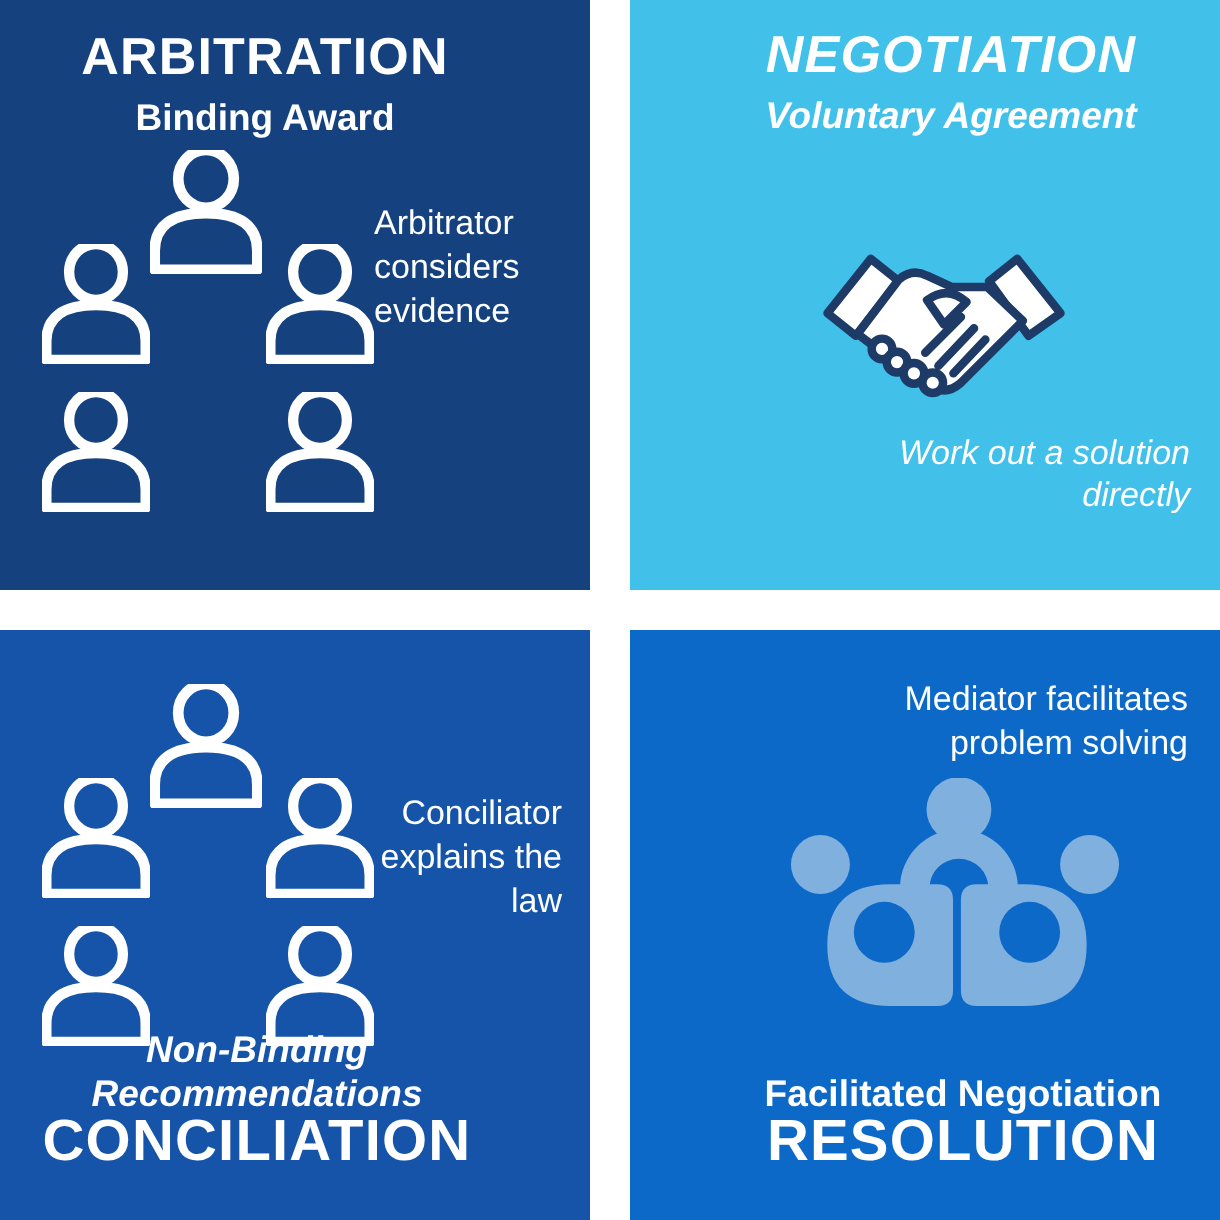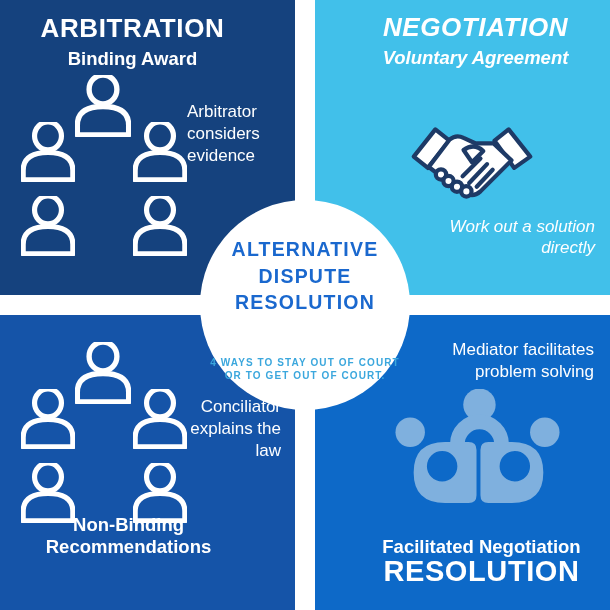--- a/index.html
+++ b/index.html
@@ -22,21 +22,21 @@
     text-align:center;line-height:1.1;
   }
   .q-sub{
     margin:5px 0 0;font-size:18.5px;font-weight:bold;text-align:center;line-height:1.15;
   }
   .tl .q-title{margin-top:14px;padding-right:30px;}
   .tl .q-sub{padding-right:30px;}
   .tr .q-title{margin-top:13px;padding-left:26px;}
   .tr .q-sub{padding-left:26px;}
 
-  .bl .q-sub{position:absolute;bottom:53px;left:0;right:38px;}
+  .bl .q-sub{position:absolute;bottom:53px;left:0;right:38px;font-style:italic;}
   .bl .q-title{position:absolute;bottom:22px;left:0;right:38px;font-size:29px;}
   .br .q-sub{position:absolute;bottom:53px;left:38px;right:0;}
   .br .q-title{position:absolute;bottom:22px;left:38px;right:0;font-size:29px;}
 
   .note{
     position:absolute;font-size:17px;line-height:1.28;color:#fdfeff;font-weight:normal;
   }
   .note-arbitration{top:84px;right:10px;width:98px;text-align:left;}
   .note-negotiation{bottom:19px;right:15px;width:200px;text-align:right;}
   .note-conciliation{top:64px;right:14px;width:110px;text-align:right;}
@@ -115,20 +115,21 @@
     <section class="quad bl">
       <svg class="people" viewBox="0 0 196 190">
         <use href="#person" x="55" y="5" width="56" height="62"></use>
         <use href="#person" x="1" y="52" width="54" height="60"></use>
         <use href="#person" x="113" y="52" width="54" height="60"></use>
         <use href="#person" x="1" y="126" width="54" height="60"></use>
         <use href="#person" x="113" y="126" width="54" height="60"></use>
       </svg>
       <p class="note note-conciliation">Conciliator explains the law</p>
       <h2 class="q-sub">Non-Binding Recommendations</h2>
+      <h1 class="q-title">CONCILIATION</h1>
     </section>
 
     <section class="quad br">
       <p class="note note-mediation">Mediator facilitates problem solving</p>
       <svg class="mediator" viewBox="0 0 170 118">
         <g fill="#7FB0DE">
           <circle cx="87" cy="16" r="16.5"></circle>
           <circle cx="16.5" cy="44" r="15"></circle>
           <circle cx="153.5" cy="44" r="15"></circle>
           <path d="M57,56 A30,30 0 0 1 117,56 L102,56 A15,15 0 0 0 72,56 Z"></path>
@@ -137,25 +138,14 @@
           <path fill-rule="evenodd" d="M120,54 L96,54 Q88,54 88,62 L88,108 Q88,116 96,116 L120,116 Q152,116 152,85 Q152,54 120,54 Z
                    M107.5,78.5 a15.5,15.5 0 1 0 31,0 a15.5,15.5 0 1 0 -31,0 Z"></path>
         </g>
       </svg>
       <h2 class="q-sub">Facilitated Negotiation</h2>
       <h1 class="q-title">RESOLUTION</h1>
     </section>
 
   </div>
 
-  <div class="center-circle">
-    <div class="c-title">
-      <span>ALTERNATIVE</span>
-      <span>DISPUTE</span>
-      <span>RESOLUTION</span>
-    </div>
-    <div class="c-tag">
-      <span>4 WAYS TO STAY OUT OF COURT</span>
-      <span>OR TO GET OUT OF COURT.</span>
-    </div>
-  </div>
 
 </div>
 
 </body></html>

